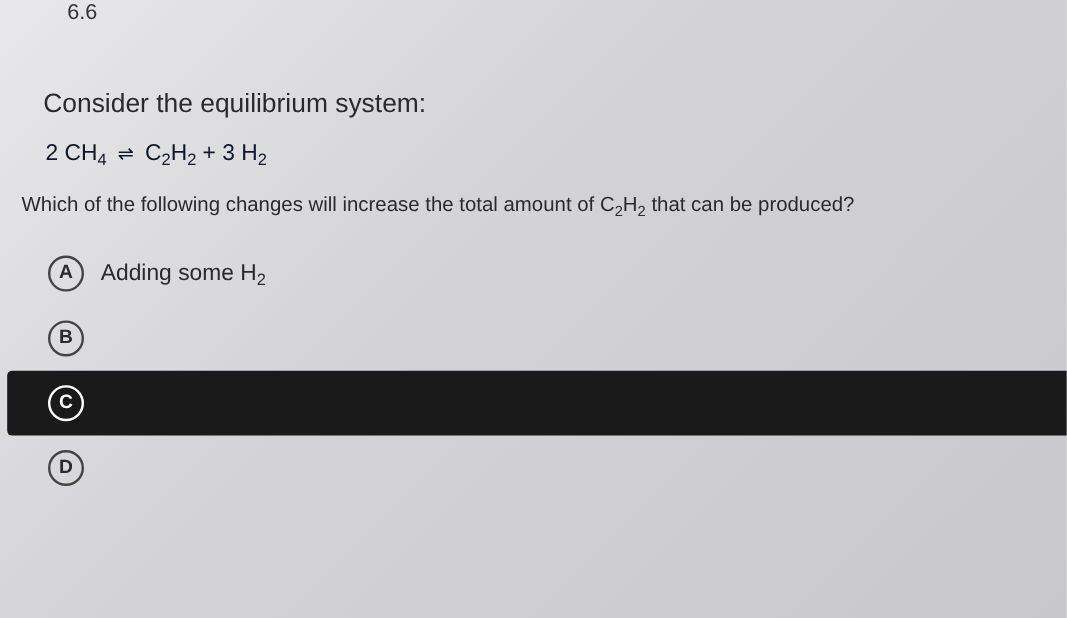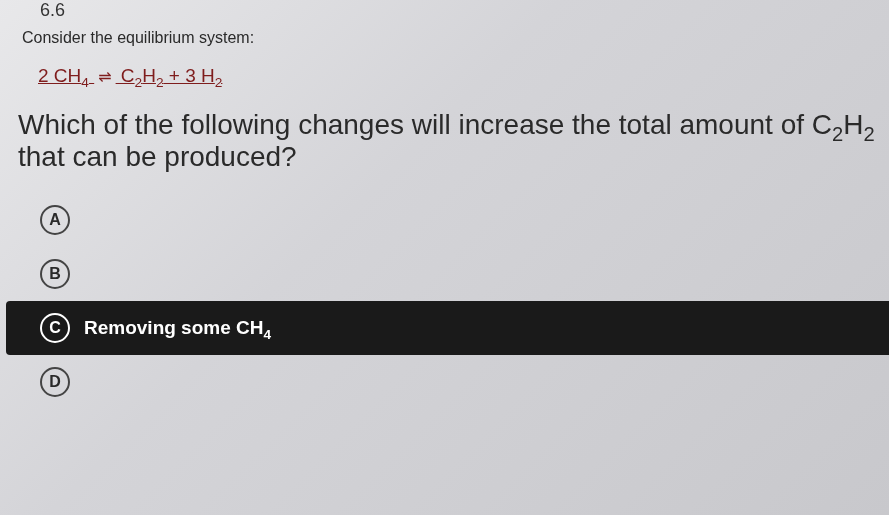--- a/index.html
+++ b/index.html
@@ -11,37 +11,37 @@
       font-family: -apple-system, BlinkMacSystemFont, 'Segoe UI', Arial, sans-serif;
       background: linear-gradient(135deg, #e8e8ea 0%, #d4d4d8 40%, #c8c8cc 100%);
       width: 889px;
       height: 515px;
       padding: 0;
       color: #2a2a2a;
       overflow: hidden;
     }
     .question-number {
       font-size: 18px;
-      padding: 0 0 4px 40px;
+      padding: 0 0 4px 56px;
       color: #333;
     }
     .question-prompt {
-      font-size: 16px;
-      padding: 4px 0 18px 22px;
+      font-size: 22px;
+      padding: 4px 0 18px 36px;
       color: #2a2a2a;
       font-weight: 400;
+      margin-top: 44px;
     }
     .equation {
       font-size: 19px;
       padding: 0 0 22px 38px;
-      color: #7f1d1d;
-      text-decoration: underline;
+      color: #0f172a;
     }
     .followup {
-      font-size: 28px;
+      font-size: 17px;
       padding: 0 12px 20px 18px;
       color: #2a2a2a;
     }
     .option {
       display: flex;
       align-items: center;
       padding: 12px 20px 12px 40px;
       gap: 14px;
     }
     .option-letter {
@@ -91,26 +91,26 @@
 </head>
 <body>
 
 <div class="question-number">6.6</div>
 <div class="question-prompt">Consider the equilibrium system:</div>
 <div class="equation">2 CH<sub>4</sub> <span class="equil">⇌</span> C<sub>2</sub>H<sub>2</sub> + 3 H<sub>2</sub></div>
 <div class="followup">Which of the following changes will increase the total amount of C<sub>2</sub>H<sub>2</sub> that can be produced?</div>
 
 <div class="option">
   <div class="option-letter">A</div>
+  <div class="option-text">Adding some H<sub>2</sub></div>
 </div>
 
 <div class="option">
   <div class="option-letter">B</div>
 </div>
 
 <div class="option selected">
   <div class="option-letter">C</div>
-  <div class="option-text">Removing some CH<sub>4</sub></div>
 </div>
 
 <div class="option">
   <div class="option-letter">D</div>
 </div>
 
 </body></html>

